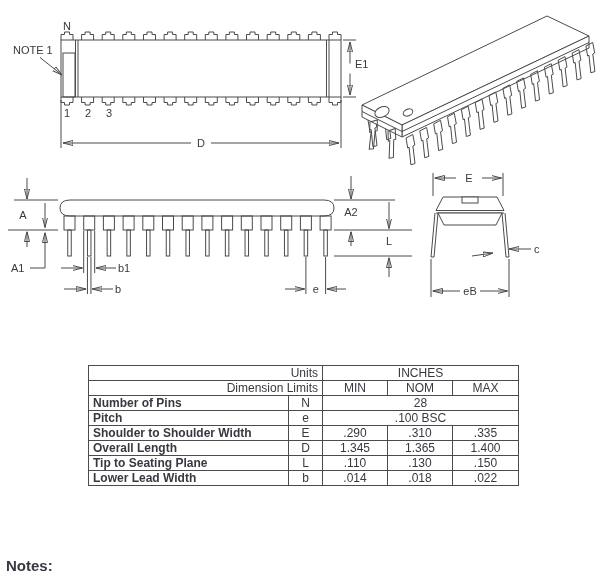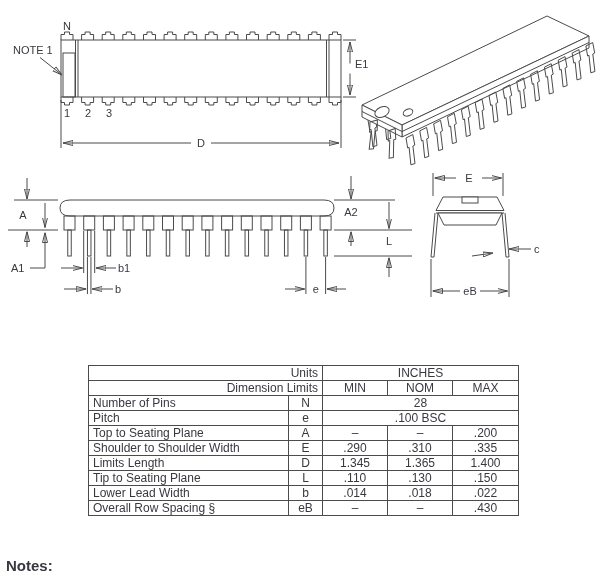--- a/index.html
+++ b/index.html
@@ -7,21 +7,21 @@
         font-family:"Liberation Sans",sans-serif;color:#383840;}
   #drawing{position:absolute;left:0;top:0;}
   #drawing line,#drawing path,#drawing rect,#drawing polygon,#drawing ellipse,#drawing polyline{
         stroke:#4b4b4b;stroke-width:1;fill:none;}
   #drawing .wf{fill:#ffffff;}
   #drawing text{fill:#383840;stroke:none;font-family:"Liberation Sans",sans-serif;font-size:11px;}
   #dim-table{position:absolute;left:88px;top:333px;width:431px;border-collapse:collapse;
         table-layout:fixed;font-size:12px;color:#383840;margin-top:32px;}
   #dim-table td{border:1px solid #4b4b4b;height:14px;padding:0 4px;text-align:center;
         overflow:hidden;white-space:nowrap;}
-  #dim-table td.name{text-align:left;}
+  #dim-table td.name{text-align:left;font-weight:bold;}
   #dim-table td.rt{text-align:right;}
   #notes{position:absolute;left:6px;top:557px;font-size:15px;font-weight:bold;color:#383840;}
 </style>
 </head>
 <body>
 
 <div id="page">
 
 <svg id="drawing" width="608" height="330" viewBox="0 0 608 330">
   <defs>
@@ -259,59 +259,45 @@
     <td class="name">Number of Pins</td>
     <td>N</td>
     <td colspan="3">28</td>
   </tr>
   <tr>
     <td class="name">Pitch</td>
     <td>e</td>
     <td colspan="3">.100 BSC</td>
   </tr>
   <tr>
-    <td class="name">Top to Seating Plane</td>
-    <td>A</td>
-    <td>–</td>
-    <td>–</td>
-    <td>.200</td>
-  </tr>
-  <tr>
     <td class="name">Shoulder to Shoulder Width</td>
     <td>E</td>
     <td>.290</td>
     <td>.310</td>
     <td>.335</td>
   </tr>
   <tr>
-    <td class="name">Limits Length</td>
+    <td class="name">Overall Length</td>
     <td>D</td>
     <td>1.345</td>
     <td>1.365</td>
     <td>1.400</td>
   </tr>
   <tr>
     <td class="name">Tip to Seating Plane</td>
     <td>L</td>
     <td>.110</td>
     <td>.130</td>
     <td>.150</td>
   </tr>
   <tr>
     <td class="name">Lower Lead Width</td>
     <td>b</td>
     <td>.014</td>
     <td>.018</td>
     <td>.022</td>
   </tr>
-  <tr>
-    <td class="name">Overall Row Spacing §</td>
-    <td>eB</td>
-    <td>–</td>
-    <td>–</td>
-    <td>.430</td>
-  </tr>
 </tbody>
     </table>
 
 <div id="notes">Notes:</div>
 
 </div>
 
 </body></html>

